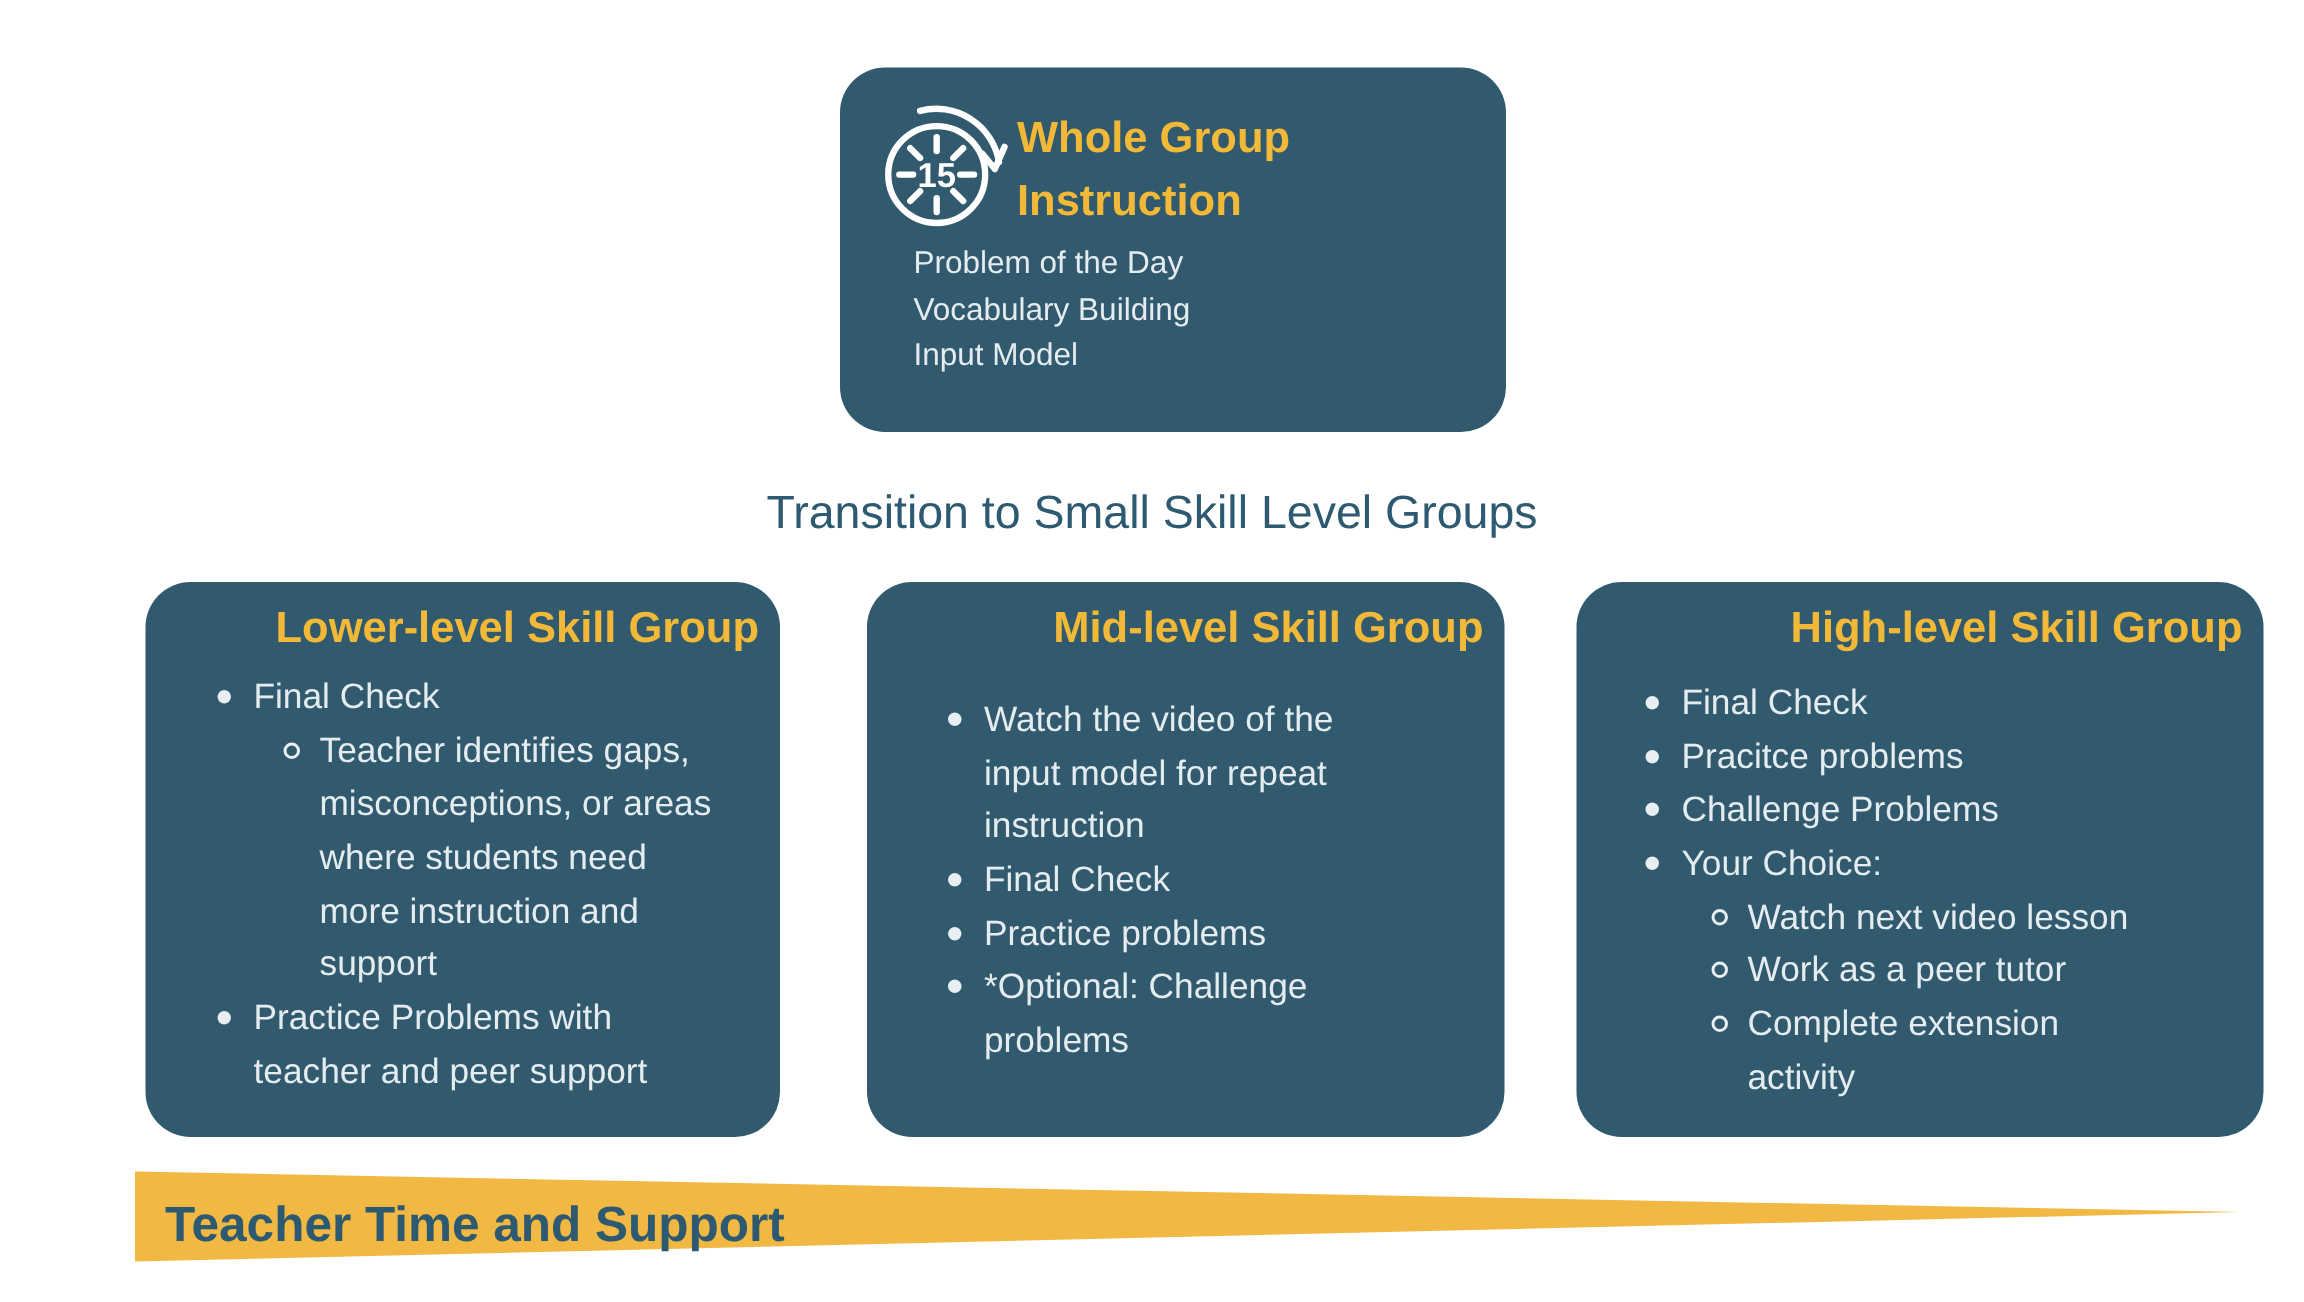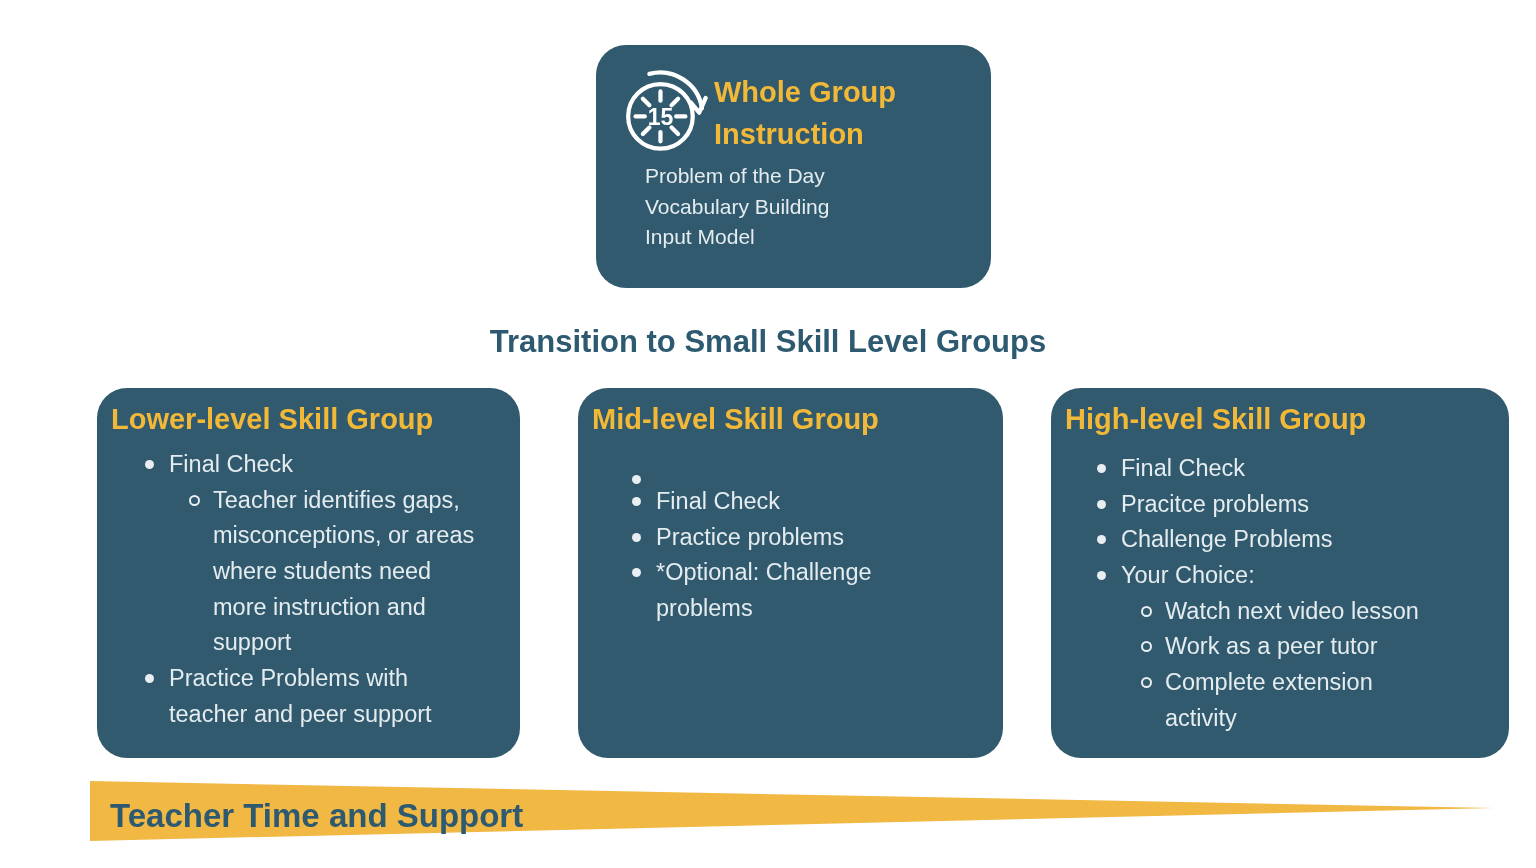--- a/index.html
+++ b/index.html
@@ -6,40 +6,40 @@
   html,body { background:#ffffff; }
   .canvas {
     position:relative; width:1536px; height:868px; background:#ffffff;
     font-family:"Liberation Sans", sans-serif; overflow:hidden;
   }
   .card {
     position:absolute; background:#315a6e; border-radius:30px;
     color:#e4ecef;
   }
   
-  .top-card { left:596px; top:45px; width:395px; height:243px; padding:14px 24px 0 22px; }
+  .top-card { left:560px; top:45px; width:444px; height:243px; padding:14px 24px 0 22px; }
   .top-head { display:flex; align-items:flex-start; }
   .clock-wrap { flex:0 0 auto; width:96px; height:100px; }
   .top-titles {
     flex:1; color:#f2b838; font-weight:bold;
     font-size:29px; line-height:1.45; margin-top:12px; padding-right:6px;
   }
   .top-lines { margin:2px 0 0 27px; font-size:21px; line-height:1.46; }
   
   .transition {
     position:absolute; left:0; top:324px; width:100%; text-align:center;
-    color:#2d5a70; font-weight:bold; font-size:31px;
+    color:#2d5a70; font-weight:normal; font-size:31px;
   }
   
   .group { top:388px; height:370px; padding:16px 14px 0 14px; }
   .g0 { left:97px;  width:423px; }
   .g1 { left:578px; width:425px; }
   .g2 { left:1051px; width:458px; }
   .group h2 {
-    text-align:left; color:#f2b838; font-size:29px; font-weight:bold;
+    text-align:right; color:#f2b838; font-size:29px; font-weight:bold;
     line-height:1.1;
   }
   ul.items { list-style:none; font-size:23.5px; line-height:1.52; }
   .g0 ul.items { margin:11px 0 0 34px; }
   .g1 ul.items { margin:26px 0 0 40px; }
   .g2 ul.items { margin:15px 0 0 32px; }
   li { display:flex; align-items:flex-start; }
   li .txt { white-space:pre-line; }
   li.l2 { margin-left:44px; }
   .marker { flex:0 0 auto; width:24px; margin-top:13px; }
@@ -126,20 +126,23 @@
     </ul>
   </div>
 
   <div class="card group g1">
     <h2>Mid-level Skill Group</h2>
     <ul class="items">
       <li class="l1">
         <span class="marker dot">
             <i></i>
           </span>
+        <span class="txt">Watch the video of the
+input model for repeat
+instruction</span>
       </li>
       <li class="l1">
         <span class="marker dot">
             <i></i>
           </span>
         <span class="txt">Final Check</span>
       </li>
       <li class="l1">
         <span class="marker dot">
             <i></i>

